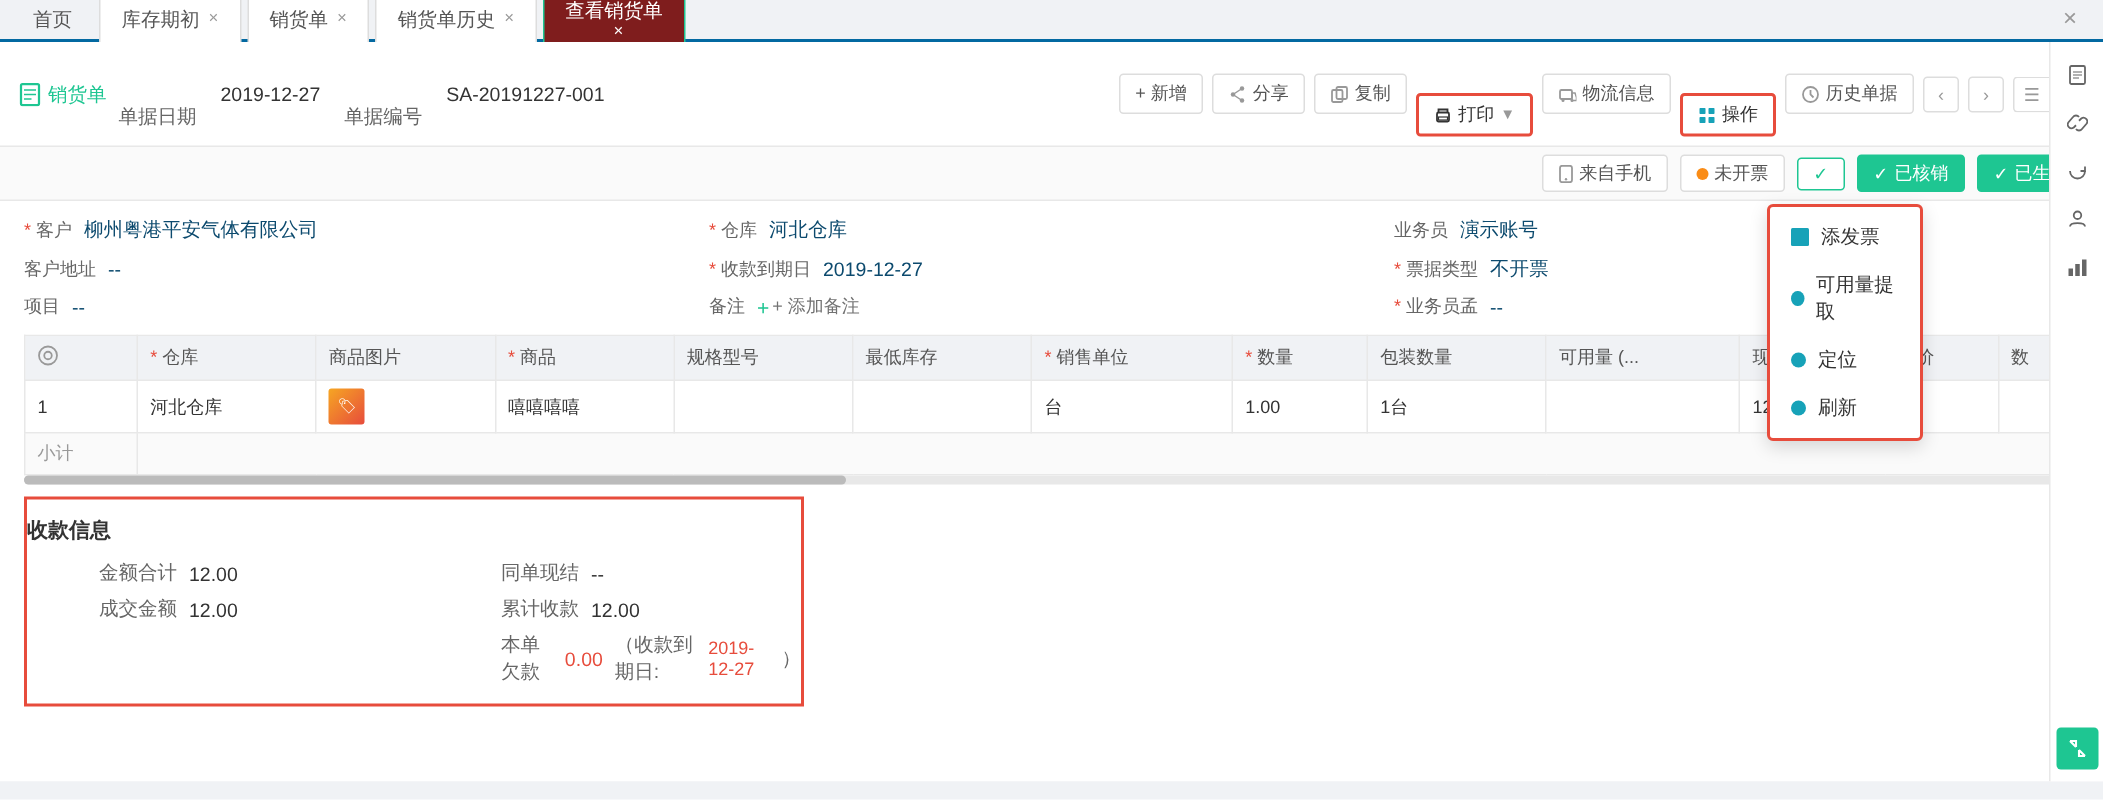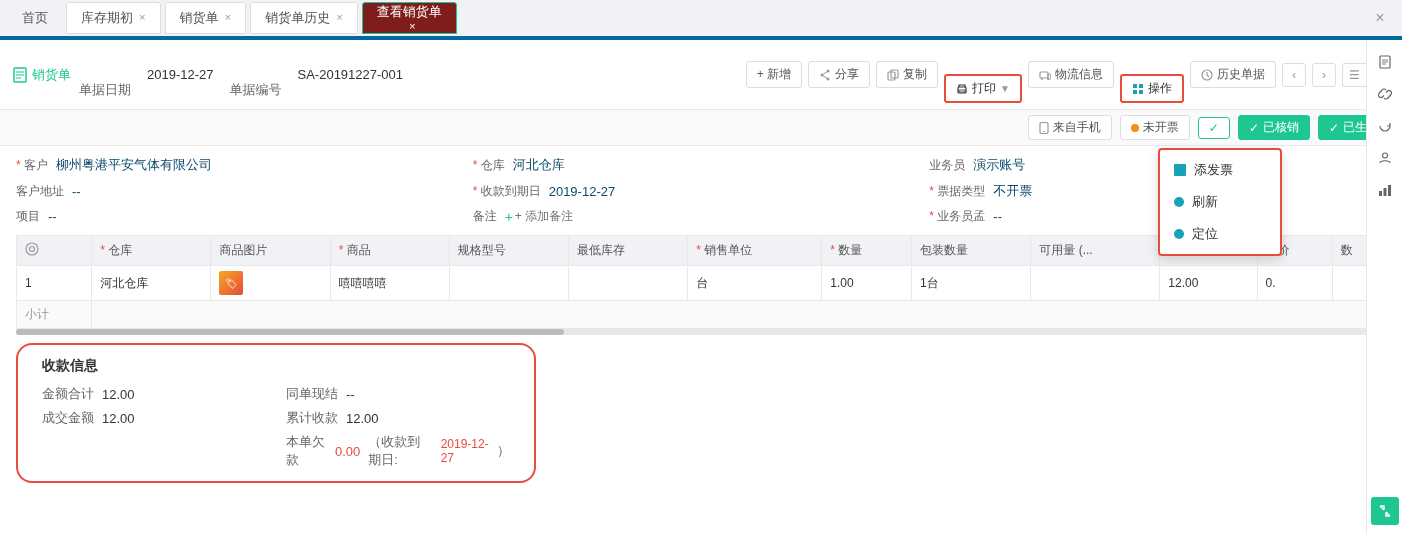--- a/index.html
+++ b/index.html
@@ -3,22 +3,22 @@
   <meta charset="utf-8">
   <style>
     * { box-sizing: border-box; margin: 0; padding: 0; }
     body { font-family: "Microsoft YaHei", "PingFang SC", sans-serif; font-size: 13px; color: #333; background: #f0f2f5; }
 
     
     .tab-bar {
       display: flex; align-items: center;
       background: #f0f2f5;
       padding: 0 8px;
-      height: 40px;
-      border-bottom: 4px solid #0369a1;
+      height: 28px;
+      border-bottom: 2px solid #0369a1;
     }
     .tab-item {
       display: flex; align-items: center;
       padding: 0 14px;
       height: 32px;
       background: #fff;
       border: 1px solid #ddd;
       border-radius: 3px 3px 0 0;
       margin-right: 4px;
       cursor: pointer;
@@ -236,54 +236,55 @@
       border-radius: 2px;
       display: flex; align-items: center; justify-content: center;
       color: #fff;
       font-size: 10px;
     }
 
     
     .payment-info {
       margin: 8px 16px;
       border: 2px solid #e74c3c;
-      border-radius: 16px;
-      padding: 12px 24px;
+      border-radius: 0;
+      padding: 12px 0;
       background: #fff;
       max-width: 520px;
     }
     .payment-title {
       font-size: 14px;
       font-weight: bold;
       color: #333;
       margin-bottom: 10px;
     }
     .payment-grid {
       display: grid;
       grid-template-columns: 1fr 1fr;
       gap: 6px 20px;
     }
     .payment-row {
       display: flex; align-items: center;
       gap: 8px;
+      margin-left: 48px;
     }
     .payment-label { color: #666; font-size: 13px; }
     .payment-value { color: #333; font-size: 13px; }
     .payment-value.red { color: #e74c3c; }
 
     
     .dropdown-menu {
       position: absolute;
       top: 108px;
       right: 120px;
       background: #fff;
       border: 2px solid #e74c3c;
       border-radius: 4px;
       box-shadow: 0 4px 12px rgba(0,0,0,0.15);
-      width: 124px;
+      width: 104px;
       z-index: 100;
       padding: 4px 0;
     }
     .dropdown-item {
       display: flex; align-items: center;
       padding: 7px 14px;
       gap: 8px;
       cursor: pointer;
       font-size: 13px;
       color: #333;
@@ -601,25 +602,29 @@
     </div>
   </div>
 
   <div class="dropdown-menu">
     <div class="dropdown-item">
       <div class="square-icon"></div>
       <span>添发票</span>
     </div>
     <div class="dropdown-item">
       <div class="dot-icon dot-cyan"></div>
-      <span>刷新</span>
+      <span>可用量提取</span>
     </div>
     <div class="dropdown-item">
       <div class="dot-icon dot-cyan"></div>
       <span>定位</span>
+    </div>
+    <div class="dropdown-item">
+      <div class="dot-icon dot-cyan"></div>
+      <span>刷新</span>
     </div>
   </div>
 
   <div class="right-sidebar">
     <div class="sidebar-icon-btn">
       <svg width="14" height="14" viewBox="0 0 14 14">
           <rect x="2" y="1" width="10" height="12" rx="1" fill="none" stroke="currentColor" stroke-width="1.2"></rect>
           <line x1="4" y1="5" x2="10" y2="5" stroke="currentColor" stroke-width="0.8"></line>
           <line x1="4" y1="7" x2="10" y2="7" stroke="currentColor" stroke-width="0.8"></line>
           <line x1="4" y1="9" x2="8" y2="9" stroke="currentColor" stroke-width="0.8"></line>

